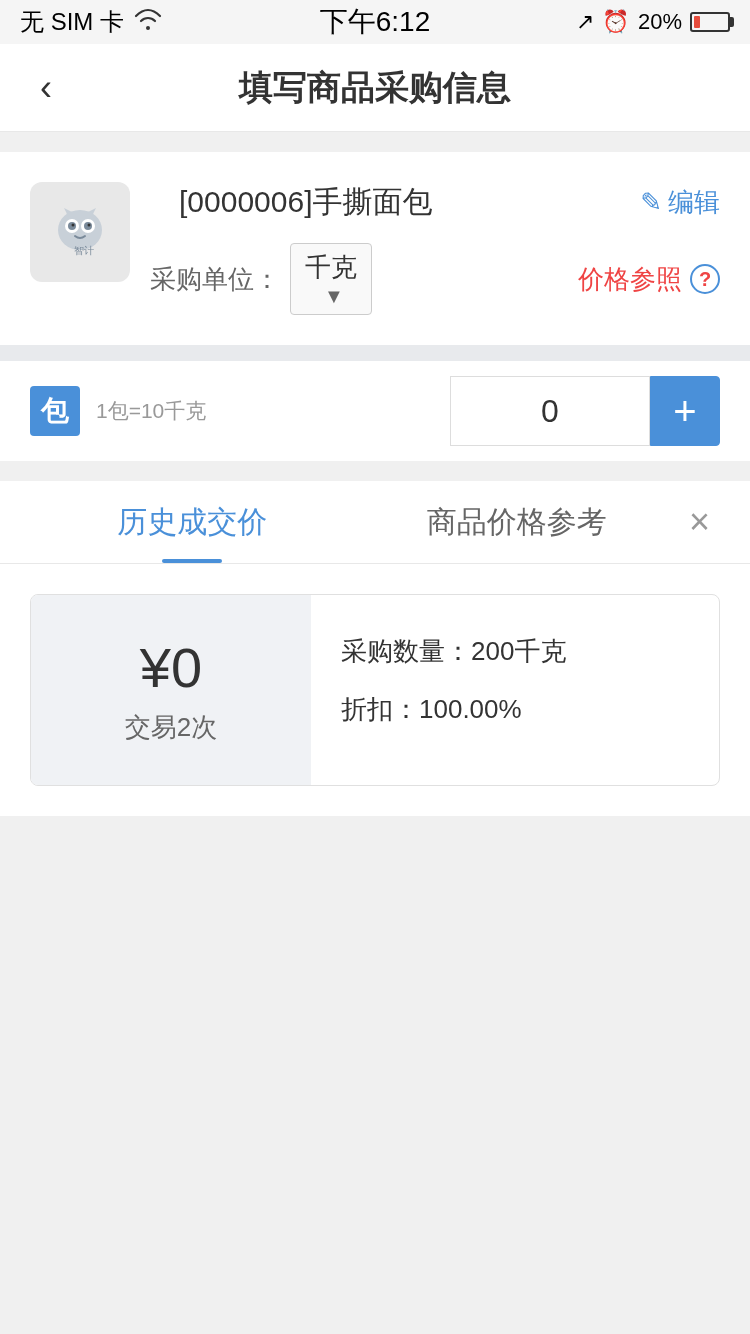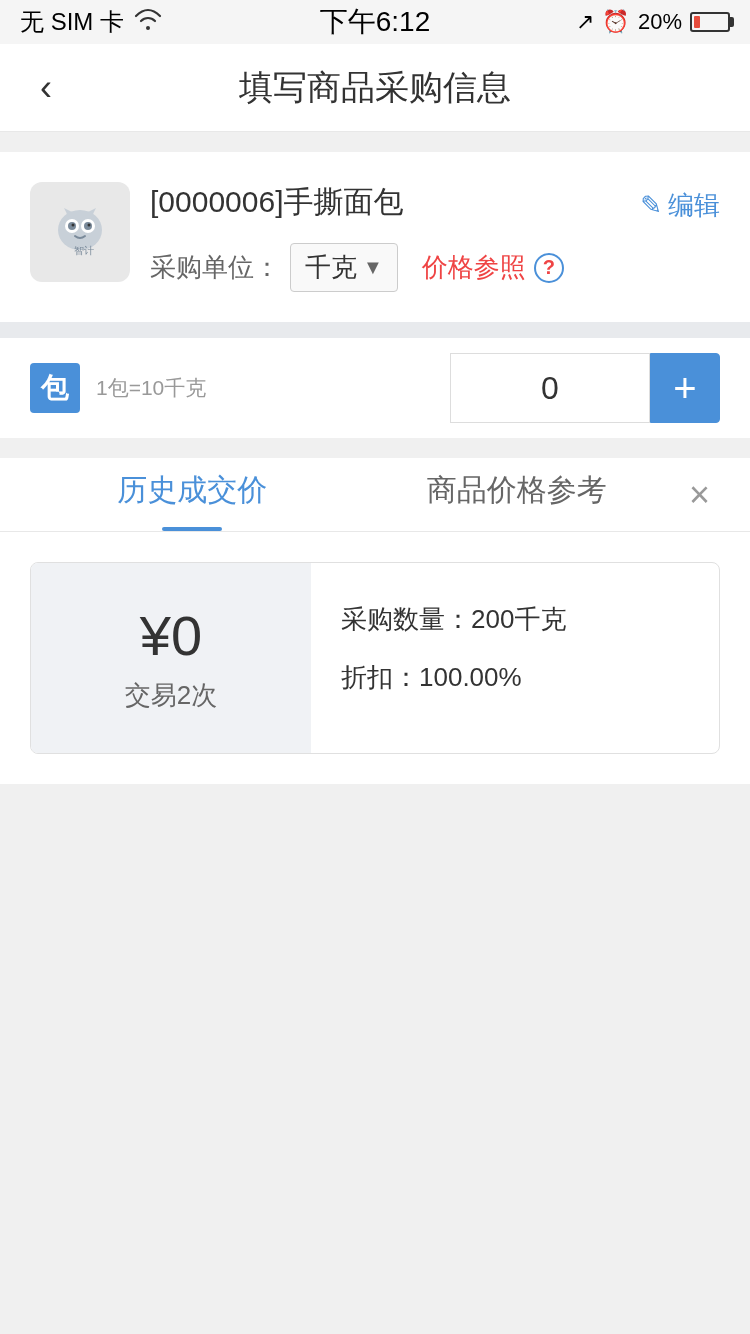--- a/index.html
+++ b/index.html
@@ -86,21 +86,21 @@
       font-size: 36px;
       color: #333;
       cursor: pointer;
       padding: 10px;
     }
     .nav-title {
       position: absolute;
       left: 50%;
       transform: translateX(-50%);
       font-size: 34px;
-      font-weight: 400;
+      font-weight: 700;
       color: #333;
     }
 
     
     .product-card {
       background: #fff;
       margin: 20px 0 0 0;
       padding: 30px;
       display: flex;
       align-items: flex-start;
@@ -119,55 +119,58 @@
     .owl-logo {
       font-size: 32px;
       color: #999;
     }
     .product-details {
       flex: 1;
     }
     .product-header {
       display: flex;
       justify-content: space-between;
-      align-items: flex-end;
+      align-items: center;
       margin-bottom: 20px;
+      margin-left: 29px;
     }
     .product-name {
       font-size: 30px;
       color: #333;
       font-weight: 500;
     }
     .edit-btn {
       display: flex;
       align-items: center;
       gap: 6px;
       color: #4a90d9;
       font-size: 26px;
       cursor: pointer;
     }
     .purchase-unit-row {
       display: flex;
       align-items: center;
+      justify-content: space-between;
       gap: 24px;
     }
     .purchase-unit-label {
       font-size: 26px;
       color: #666;
     }
     .unit-select {
       display: flex;
       align-items: center;
       border: 1px solid #ccc;
       border-radius: 4px;
       padding: 6px 14px;
       font-size: 26px;
       color: #333;
       margin-left: 10px;
       background: #f9f9f9;
+      flex-direction: column;
     }
     .unit-dropdown {
       color: #666;
       margin-left: 6px;
       font-size: 20px;
     }
     .price-ref {
       display: flex;
       align-items: center;
       gap: 8px;
@@ -261,21 +264,21 @@
     }
     .tabs-header {
       display: flex;
       align-items: center;
       padding: 0 30px;
       position: relative;
     }
     .tab-item {
       flex: 1;
       text-align: center;
-      padding: 12px 0 20px;
+      padding: 21px 0 20px;
       font-size: 30px;
       color: #666;
       cursor: pointer;
       position: relative;
     }
     .tab-item.active {
       color: #4a90d9;
     }
     .tab-item.active::after {
       content: '';

